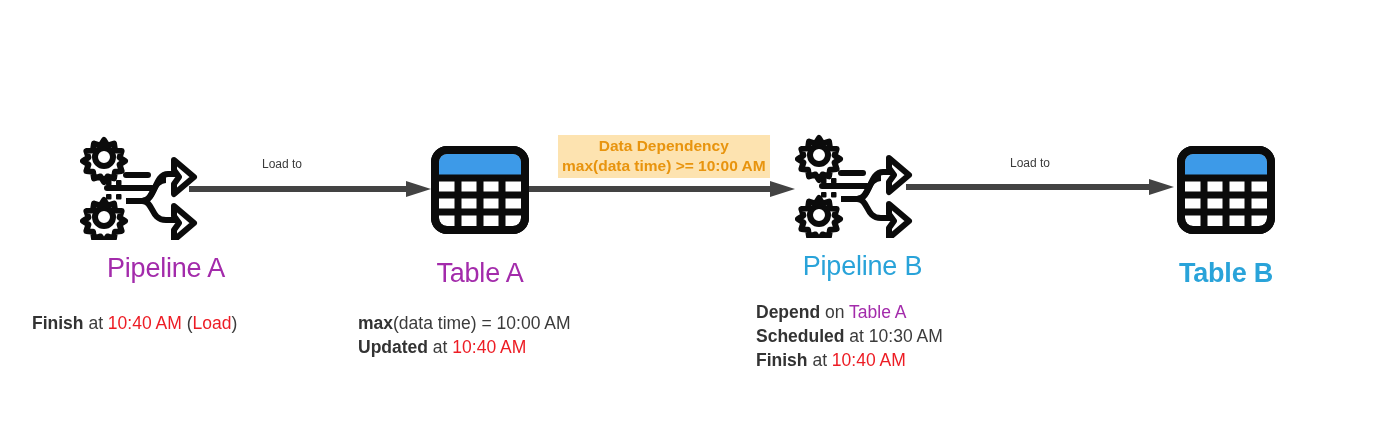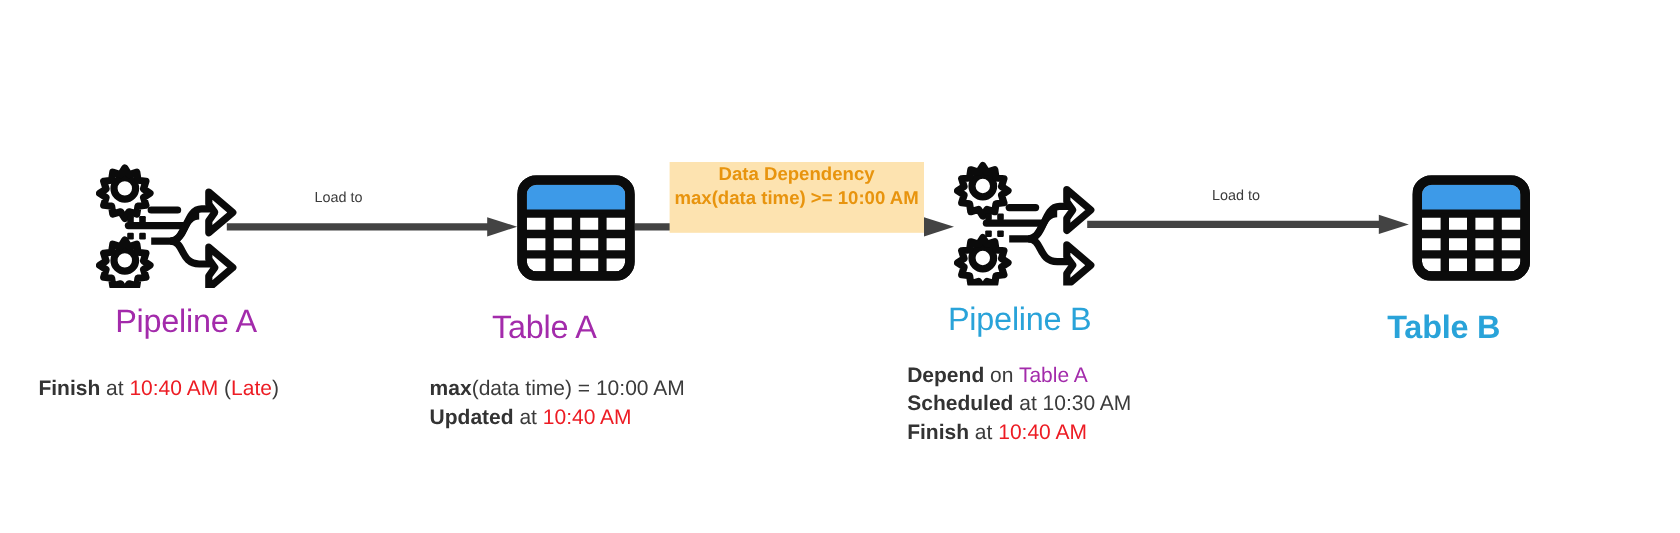--- a/index.html
+++ b/index.html
@@ -18,21 +18,21 @@
     overflow: hidden;
   }
 
   
   .node-label {
     position: absolute;
     font-size: 27px;
     font-weight: 400;
     letter-spacing: -0.2px;
     white-space: nowrap;
-    text-align: left;
+    text-align: center;
   }
   .label-purple { color: #a32bab; }
   .label-cyan   { color: #29a3d9; }
 
   
   .detail {
     position: absolute;
     font-size: 17.5px;
     line-height: 24px;
     color: #3b3b3b;
@@ -52,21 +52,21 @@
 
   
   .dep-callout {
     position: absolute;
     background: #fde3b0;
     color: #e8940e;
     font-size: 15.5px;
     line-height: 20px;
     font-weight: 600;
     text-align: center;
-    padding: 1px 4px 18px 4px;
+    padding: 1px 4px 2px 4px;
     white-space: nowrap;
   }
 
   
   .connector { position: absolute; }
   .connector svg { display: block; }
 
   
   .icon-wrap { position: absolute; }
   .icon-wrap svg { display: block; }
@@ -134,21 +134,21 @@
 
       <path d="M94 24 L114 41 L94 58 L94 48 L99 41 L94 34 Z" fill="none" stroke="#0b0b0b" stroke-width="6" stroke-linejoin="round"></path>
 
       <path d="M62 65 C74 65 70 84 86 84 L98 84" fill="none" stroke="#0b0b0b" stroke-width="6" stroke-linejoin="round"></path>
       <path d="M94 70 L114 87 L94 104 L94 94 L99 87 L94 80 Z" fill="none" stroke="#0b0b0b" stroke-width="6" stroke-linejoin="round"></path>
     </svg>
   </div>
   <div class="node-label label-purple" style="left:96px; top:253px; width:140px;">Pipeline A</div>
   <div class="detail" style="left:32px; top:311px;">
     <div>
-      <span class="b">Finish</span><span> at </span><span class="red">10:40 AM</span><span> (</span><span class="red">Late</span><span>)</span>
+      <span class="b">Finish</span><span> at </span><span class="red">10:40 AM</span><span> (</span><span class="red">Load</span><span>)</span>
     </div>
   </div>
 
   <div class="icon-wrap" style="left:431px; top:146px;">
     <svg width="98" height="88" viewBox="0 0 98 88">
       <rect x="4" y="4" width="90" height="80" rx="12" ry="12" fill="#ffffff" stroke="#0b0b0b" stroke-width="8"></rect>
       <path d="M8 16 a8 8 0 0 1 8 -8 h66 a8 8 0 0 1 8 8 v15 h-82 z" fill="#3d9ae8"></path>
       <g stroke="#0b0b0b" stroke-width="7">
         <line x1="6" y1="32" x2="92" y2="32"></line>
         <line x1="6" y1="49" x2="92" y2="49"></line>

